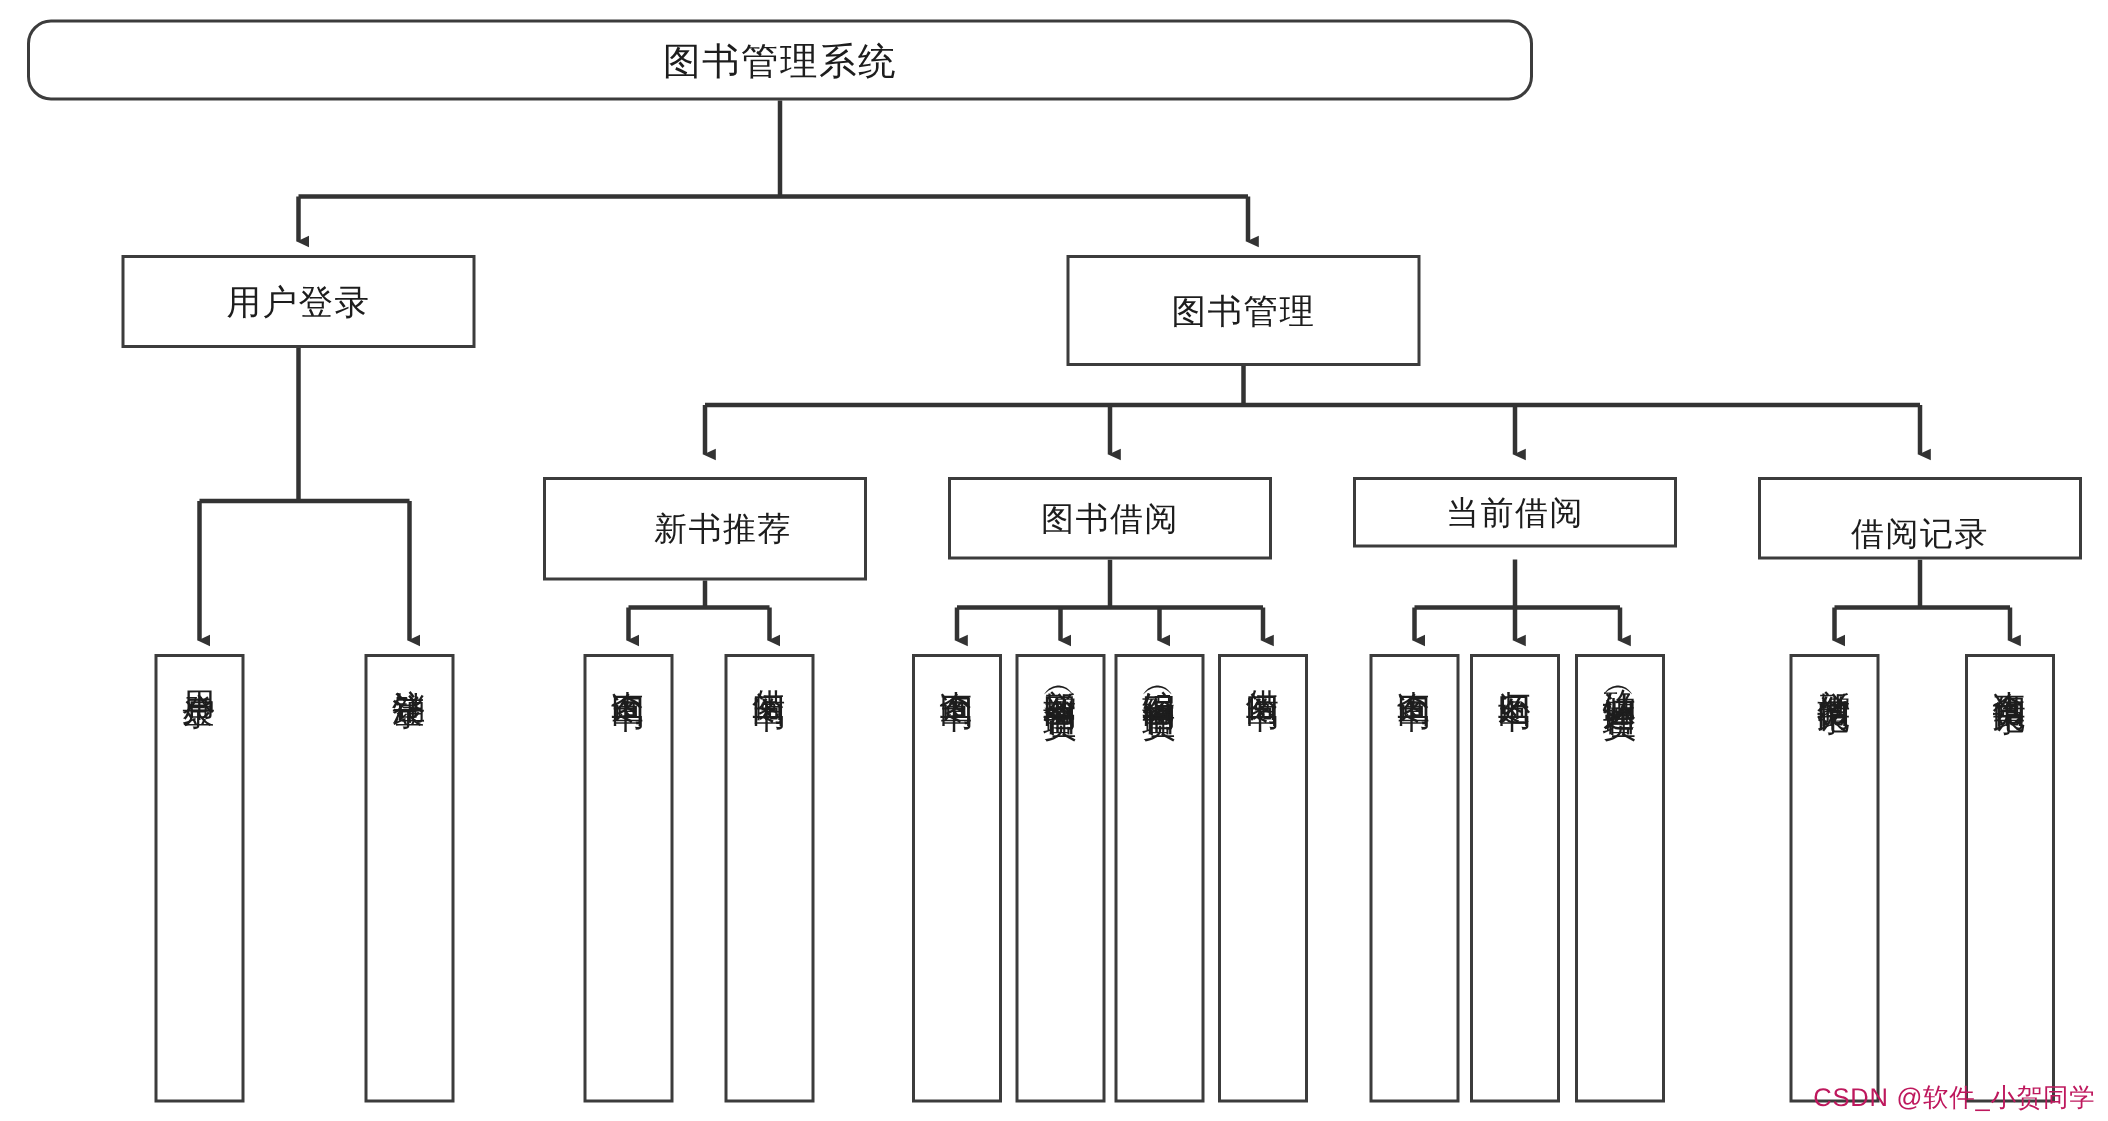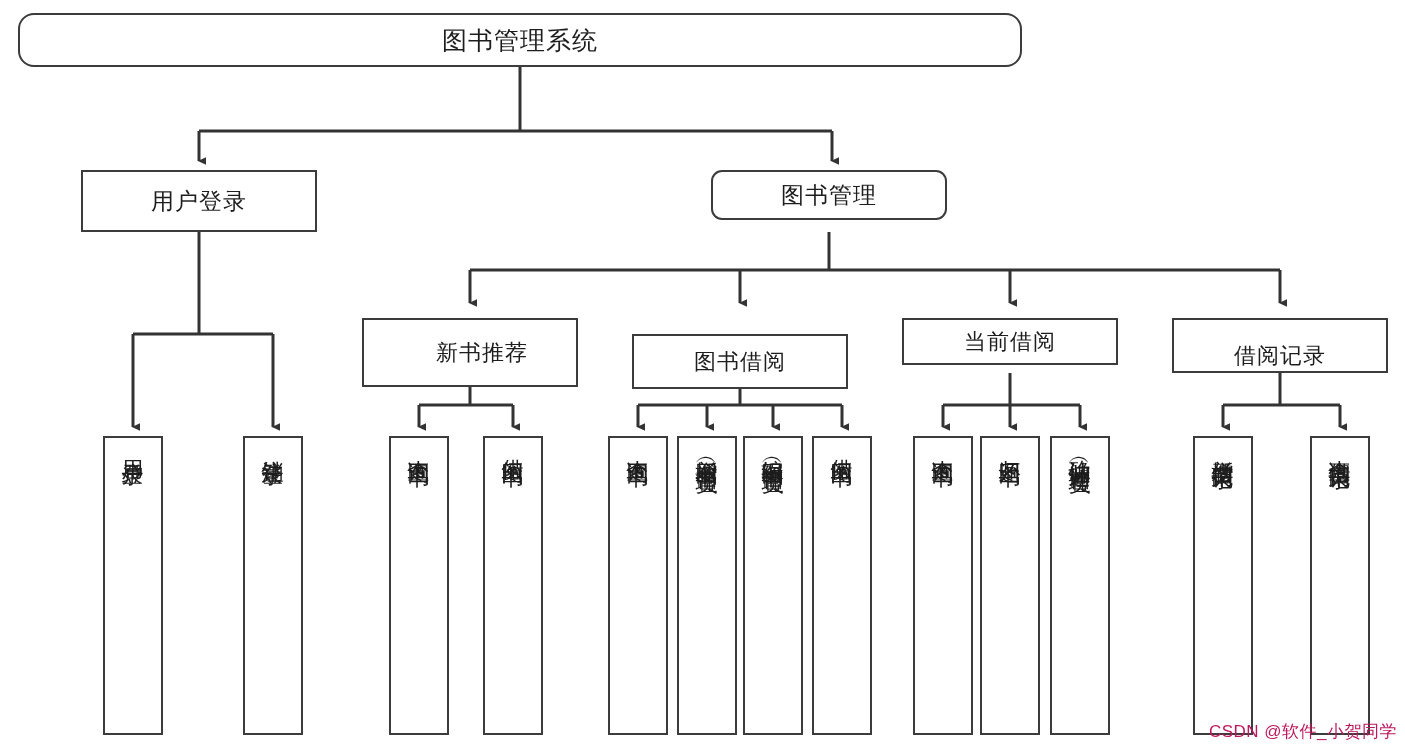--- a/index.html
+++ b/index.html
@@ -131,28 +131,28 @@
     </g>
   </svg>
 
   <div class="node root" style="left:18px; top:13px; width:1004px; height:54px;">
     <span class="hlabel">图书管理系统</span>
   </div>
 
   <div class="node lvl2" style="left:81px; top:170px; width:236px; height:62px;">
     <span class="hlabel">用户登录</span>
   </div>
-  <div class="node lvl2" style="left:711px; top:170px; width:236px; height:50px;border-radius:11px;">
+  <div class="node lvl2" style="left:711px; top:170px; width:236px; height:74px;">
     <span class="hlabel">图书管理</span>
   </div>
 
   <div class="node lvl3" style="left:362px; top:318px; width:216px; height:69px;padding-left:24px;">
     <span class="hlabel">新书推荐</span>
   </div>
-  <div class="node lvl3" style="left:632px; top:334px; width:216px; height:55px;">
+  <div class="node lvl3" style="left:632px; top:318px; width:216px; height:55px;">
     <span class="hlabel">图书借阅</span>
   </div>
   <div class="node lvl3" style="left:902px; top:318px; width:216px; height:47px;">
     <span class="hlabel">当前借阅</span>
   </div>
   <div class="node lvl3" style="left:1172px; top:318px; width:216px; height:55px;align-items:flex-end;">
     <span class="hlabel">借阅记录</span>
   </div>
 
   <div class="node leaf" style="left:103px; top:436px; width:60px; height:299px;">

